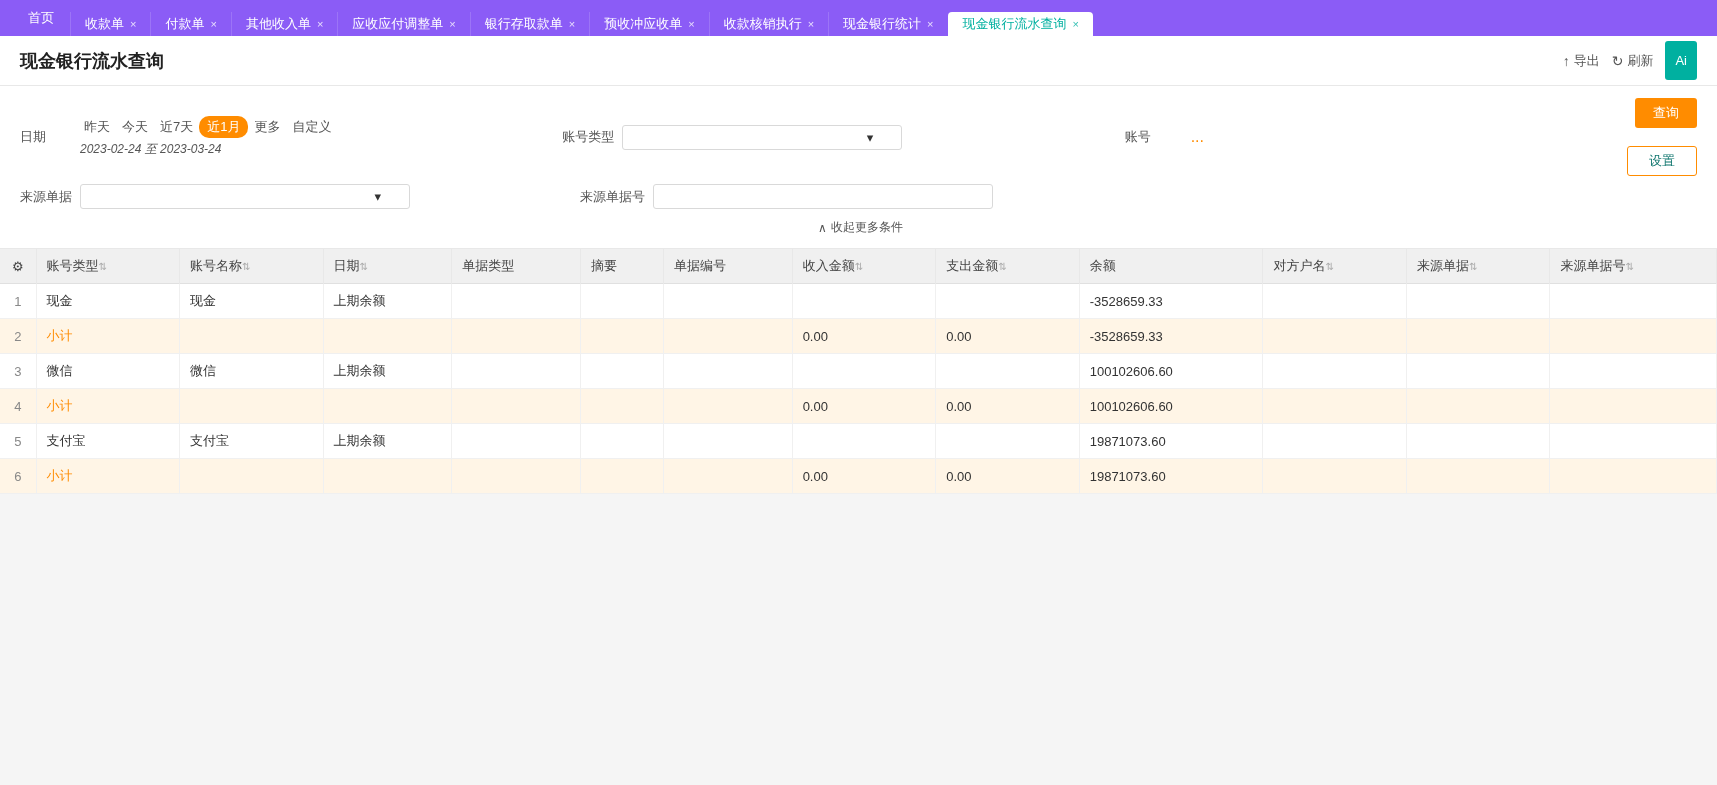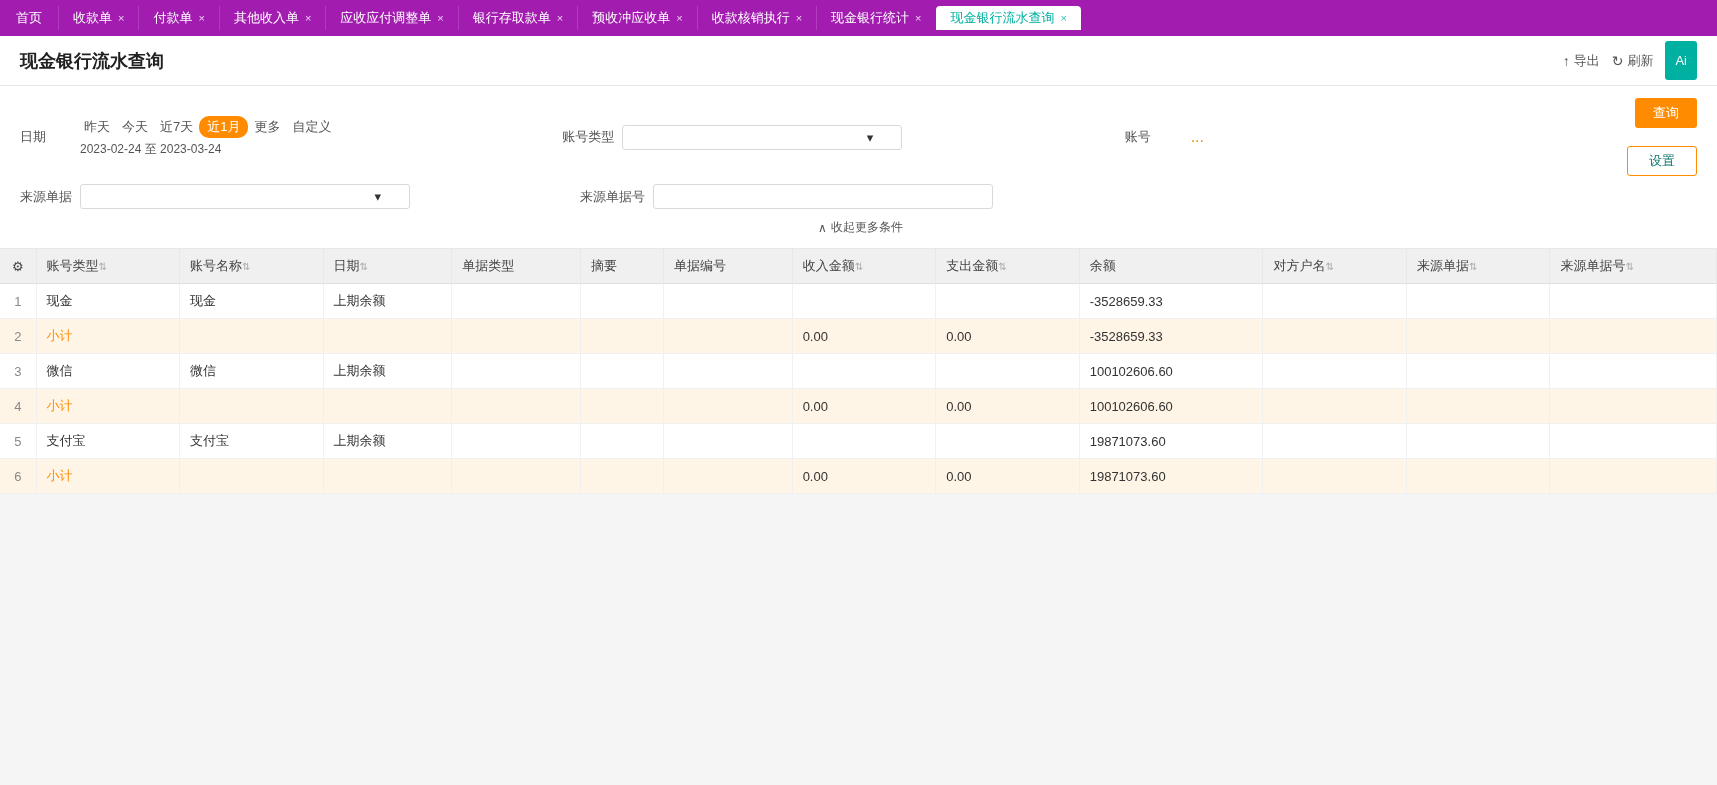--- a/index.html
+++ b/index.html
@@ -1,24 +1,24 @@
 <!DOCTYPE html>
 <html><head>
   <meta charset="utf-8">
   <style>
     * { box-sizing: border-box; margin: 0; padding: 0; }
     body { font-family: "Microsoft YaHei", "PingFang SC", sans-serif; font-size: 13px; background: #f5f5f5; color: #333; }
 
     
     .top-nav {
-      background: #a21caf;
-      display: flex;
-      align-items: center;
+      background: #8b5cf6;
+      display: flex;
+      align-items: flex-end;
       height: 36px;
-      padding: 0 0;
+      padding: 0 12px;
       overflow: hidden;
     }
     .top-nav .nav-home {
       padding: 0 16px;
       color: #fff;
       font-size: 13px;
       height: 36px;
       line-height: 36px;
       cursor: pointer;
       white-space: nowrap;
@@ -316,21 +316,21 @@
       <span class="filter-label">日期</span>
       <div style="display:flex;flex-direction:column;">
         <div class="filter-date-options">
           <span class="date-opt">昨天</span>
           <span class="date-opt">今天</span>
           <span class="date-opt">近7天</span>
           <span class="date-opt active">近1月</span>
           <span class="date-opt">更多</span>
           <span class="date-opt">自定义</span>
         </div>
-        <span class="date-range" style="margin-top:3px;margin-left:2px;">2023-02-24 至 2023-03-24</span>
+        <span class="date-range" style="margin-top:3px;margin-left:2px;font-style:italic;">2023-02-24 至 2023-03-24</span>
       </div>
     </div>
 
     <div class="filter-section" style="margin-left:40px;">
       <span class="filter-label">账号类型</span>
       <div class="filter-select" style="min-width:280px;">
         <span></span>
         <span class="chevron-down"></span>
       </div>
     </div>

